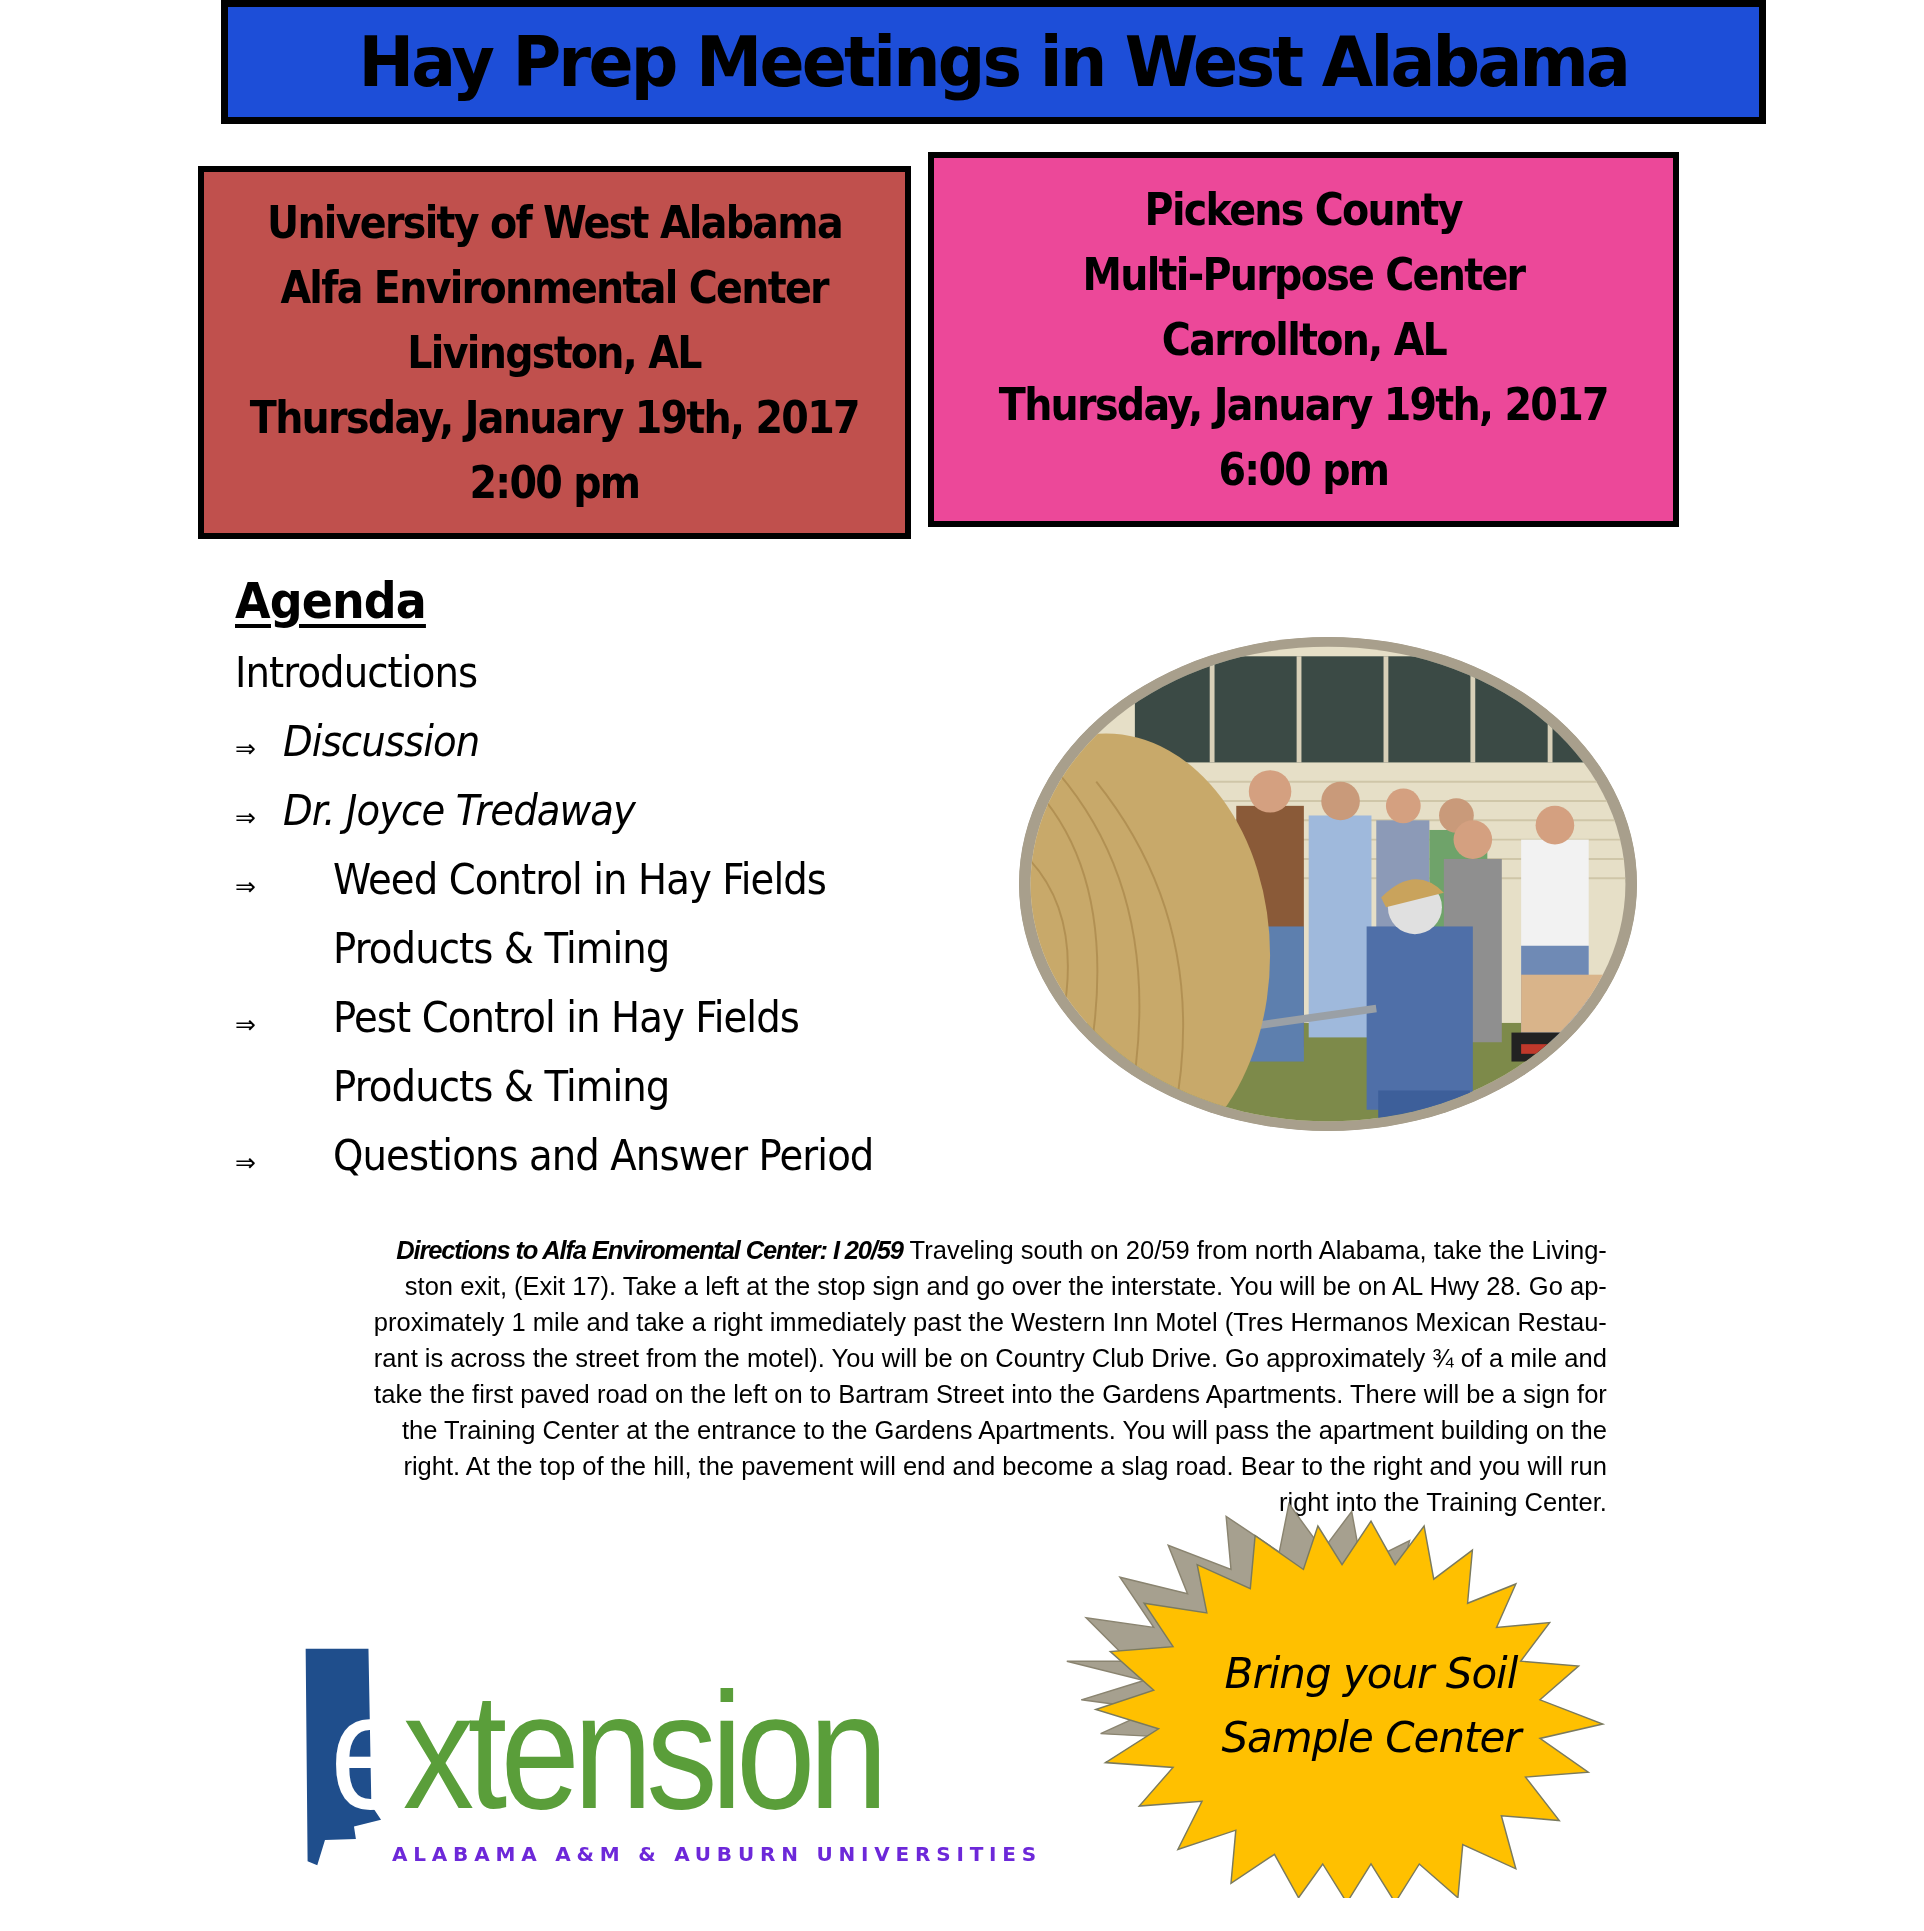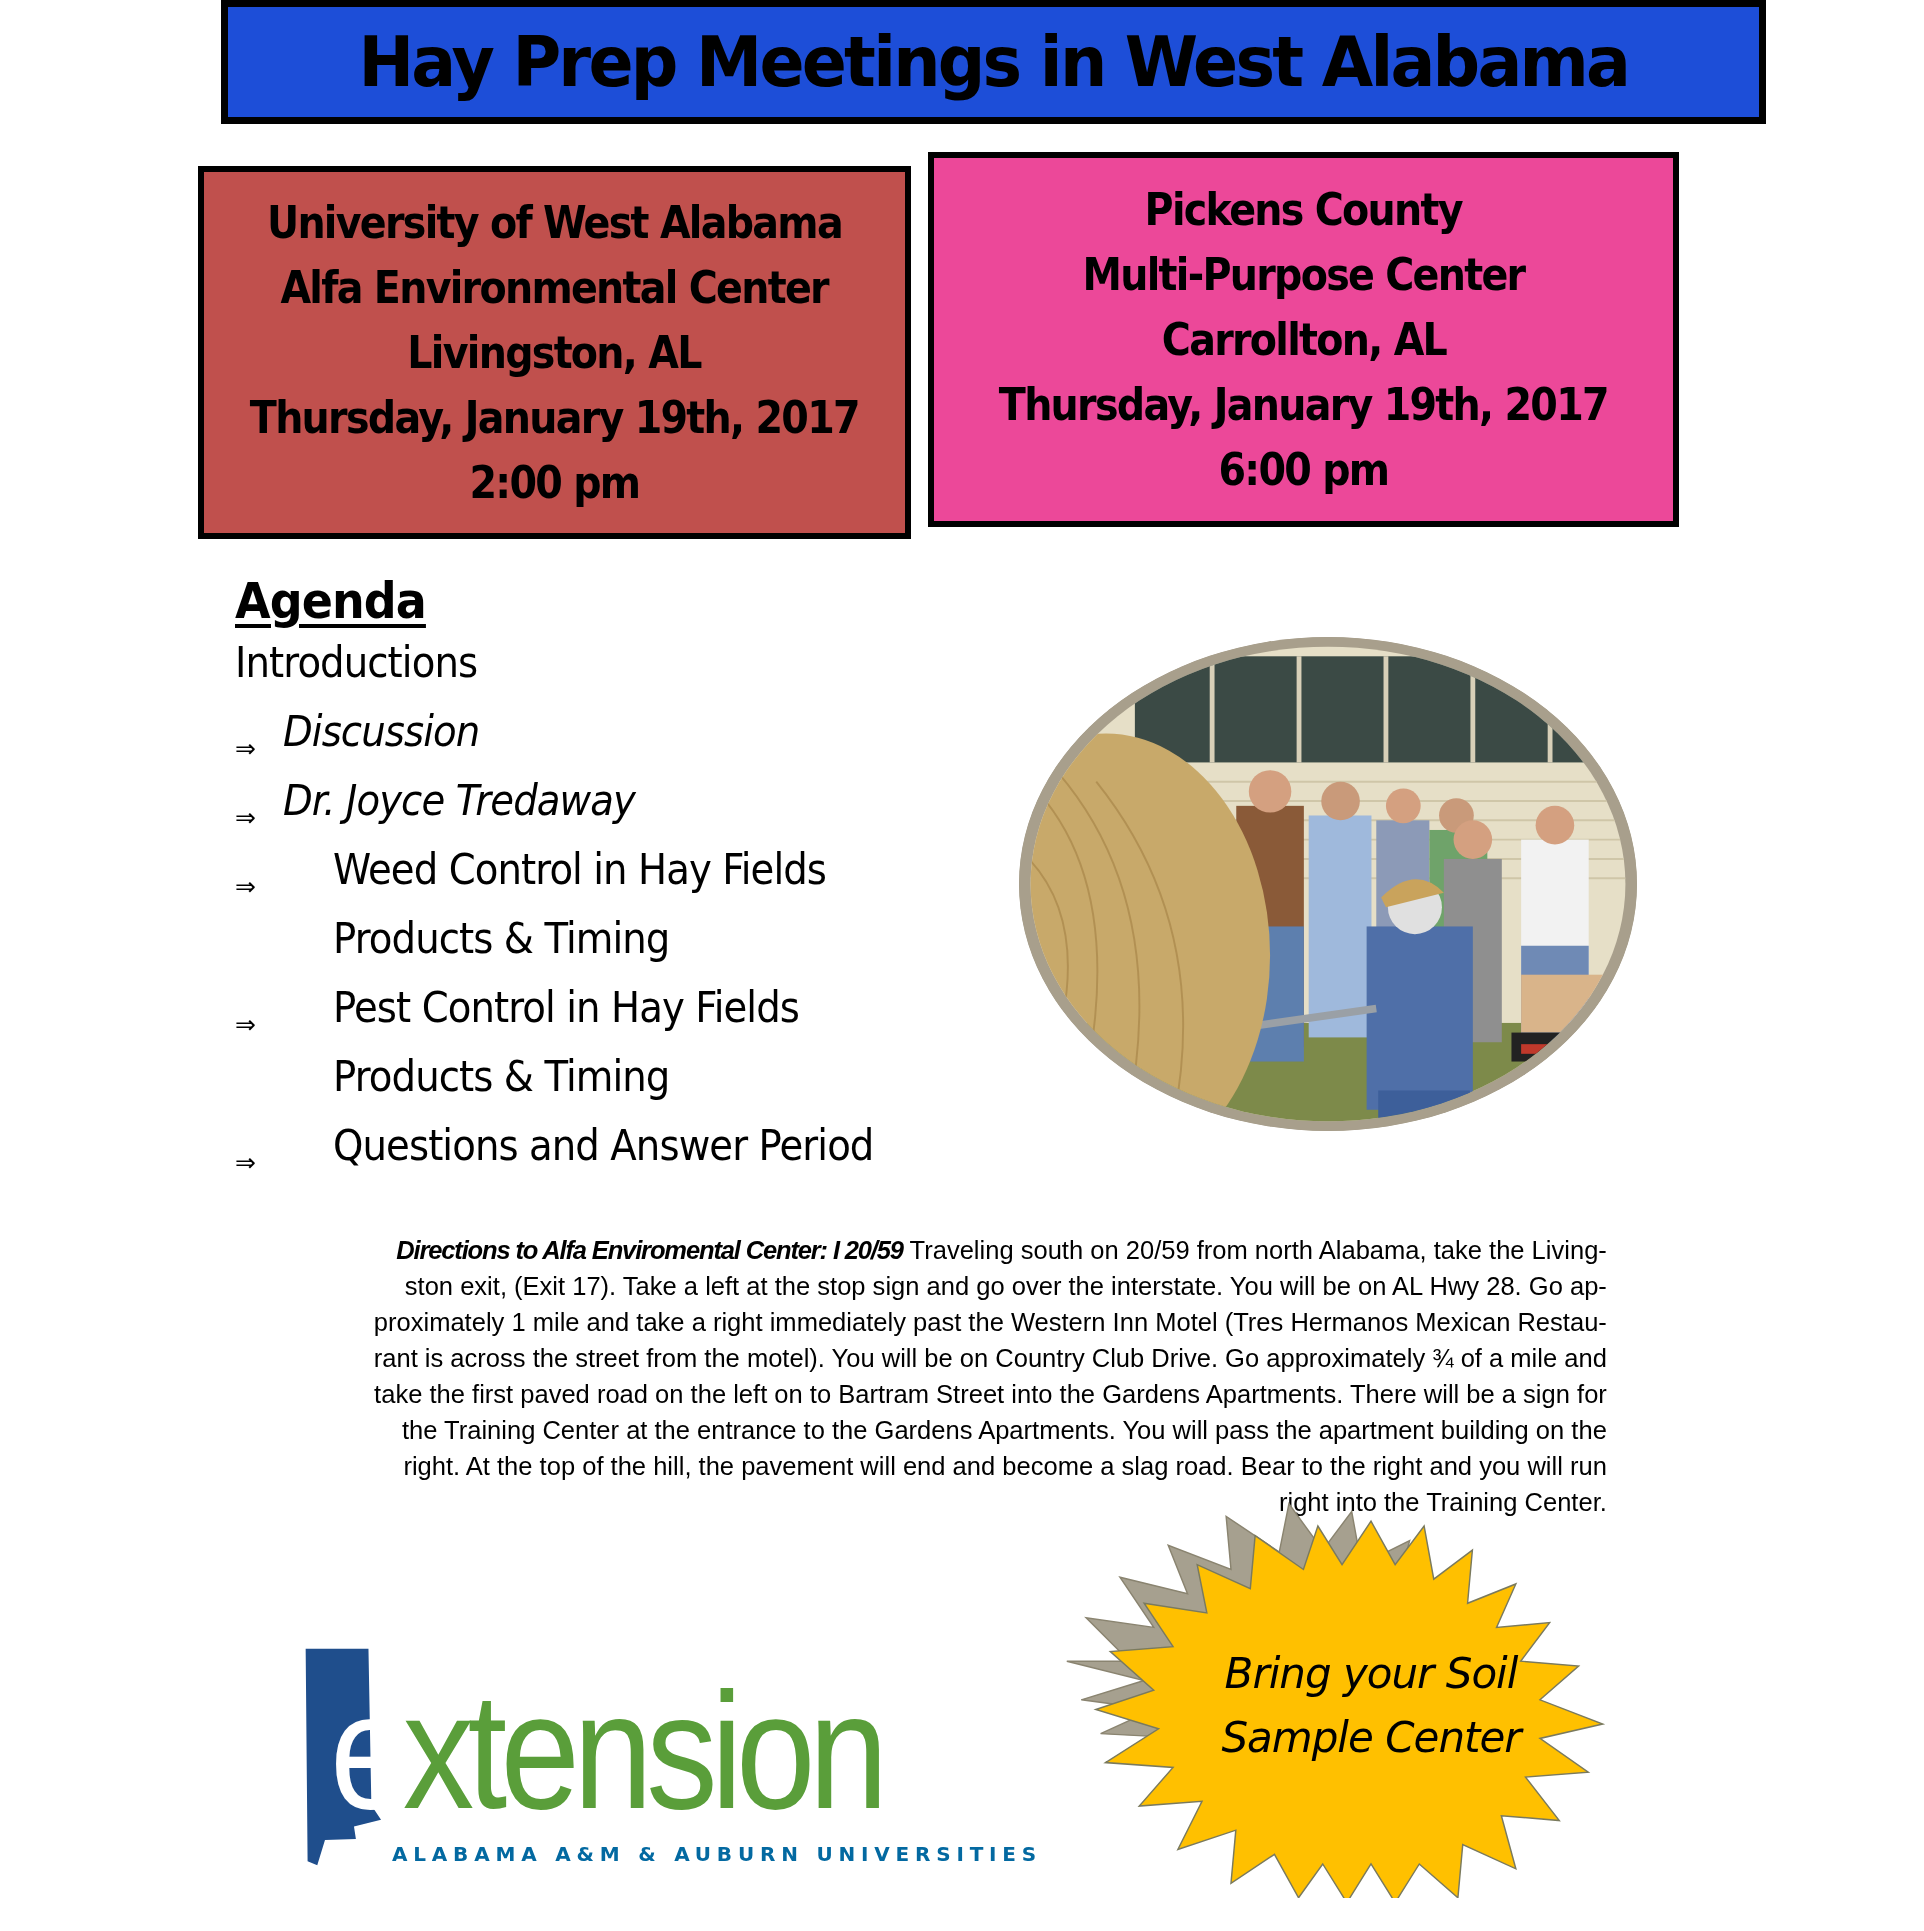--- a/index.html
+++ b/index.html
@@ -18,21 +18,21 @@
                  line-height: 65px; letter-spacing: -1.9px; white-space: nowrap;
                  transform: scaleX(0.9); }
   .venue-red { left: 198px; top: 166px; width: 713px; height: 373px; background: #C0504D; }
   .venue-blue { left: 928px; top: 152px; width: 751px; height: 375px; background: #ec4899; text-align: right; }
 
   .agenda { position: absolute; left: 235px; top: 572px; }
   .agenda-heading { font-family: "DejaVu Sans", sans-serif; font-weight: bold; font-size: 50px;
                     text-decoration: underline; text-decoration-thickness: 3.9px;
                     text-underline-offset: 5.8px; letter-spacing: -1px; margin-bottom: 7.7px;
                     transform: scaleX(0.92); transform-origin: left; }
-  .agenda-row { position: relative; height: 69px; display: flex; }
+  .agenda-row { position: relative; height: 69px; display: flex; align-items: center; }
   .agenda-row .arrow { position: absolute; left: 0; top: 29px; font-size: 25px; line-height: 1; }
   .agenda-row .text { font-family: "DejaVu Sans", sans-serif; font-size: 42px; white-space: nowrap;
                       letter-spacing: -1px; transform: scaleX(0.92); transform-origin: left; }
   .agenda-row.plain .text { margin-left: 0; }
   .agenda-row.italic .text { font-style: italic; margin-left: 48px; }
   .agenda-row.sub .text { margin-left: 98px; }
 
   .photo { position: absolute; left: 1019px; top: 637px; width: 618px; height: 494px;
            border-radius: 50%; background: #a89f8c; overflow: hidden; }
   .photo svg { width: 100%; height: 100%; display: block; }
@@ -43,21 +43,21 @@
   .directions .lead { font-style: italic; font-weight: bold; letter-spacing: -1.2px; }
   .directions .dline { white-space: nowrap; display: block; transform: scaleX(0.96); transform-origin: left; }
 
   .logo { position: absolute; left: 296px; top: 1641px; width: 628px; height: 232px; }
   .logo svg { width: 100%; height: 100%; display: block; }
   .logo .word { position: absolute; left: 34px; top: 27px; font-family: "Liberation Sans", sans-serif;
                 font-size: 166px; color: #5A9E3A; letter-spacing: -7.7px; line-height: 1;
                 transform: scaleX(0.86); transform-origin: left; }
   .logo .word .e { color: #ffffff; }
   .logo .sub { position: absolute; left: 96px; top: 201px; font-family: "DejaVu Sans", sans-serif;
-               font-weight: bold; font-size: 20px; letter-spacing: 5.8px; color: #0369a1;
+               font-weight: bold; font-size: 20px; letter-spacing: 5.8px; color: #6d28d9;
                white-space: nowrap; }
 
   .burst { position: absolute; left: 1062px; top: 1492px; width: 618px; height: 406px; }
   .burst svg { width: 100%; height: 100%; display: block; }
   .burst .msg { position: absolute; left: 0; right: 0; top: 150px; text-align: center;
                 font-family: "DejaVu Sans", sans-serif; font-style: italic; font-weight: normal;
                 font-size: 42px; line-height: 64px; letter-spacing: -1px; }
 </style>
 </head>
 <body>

